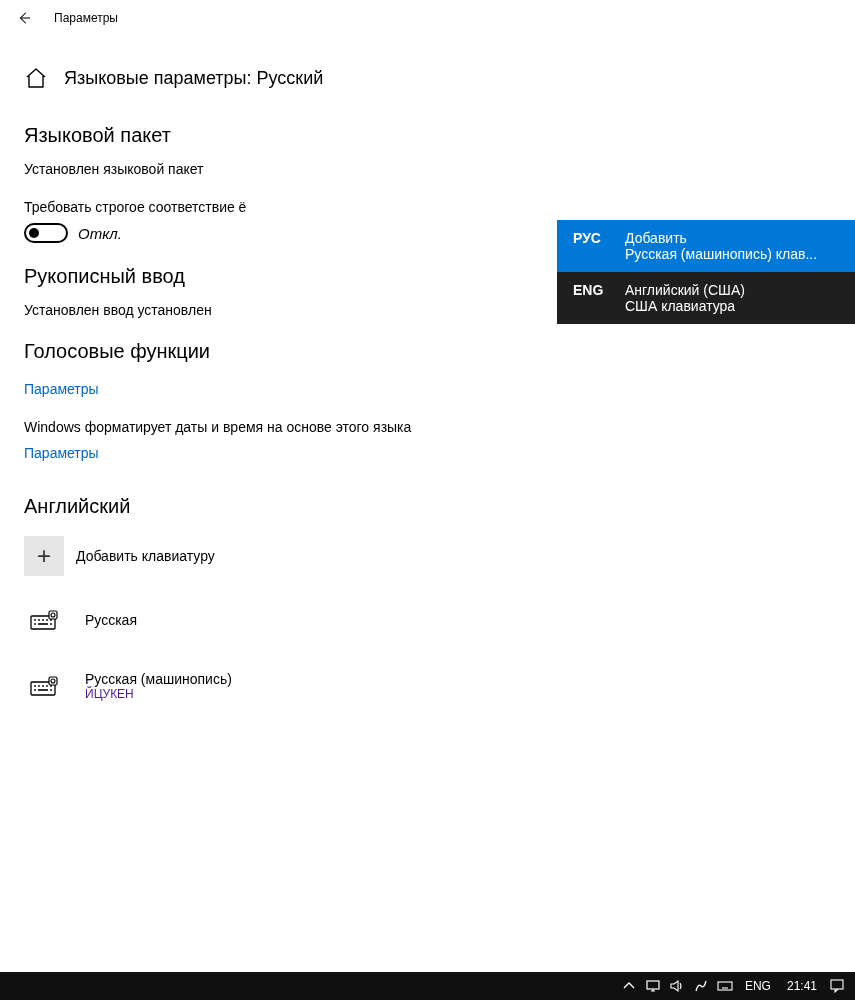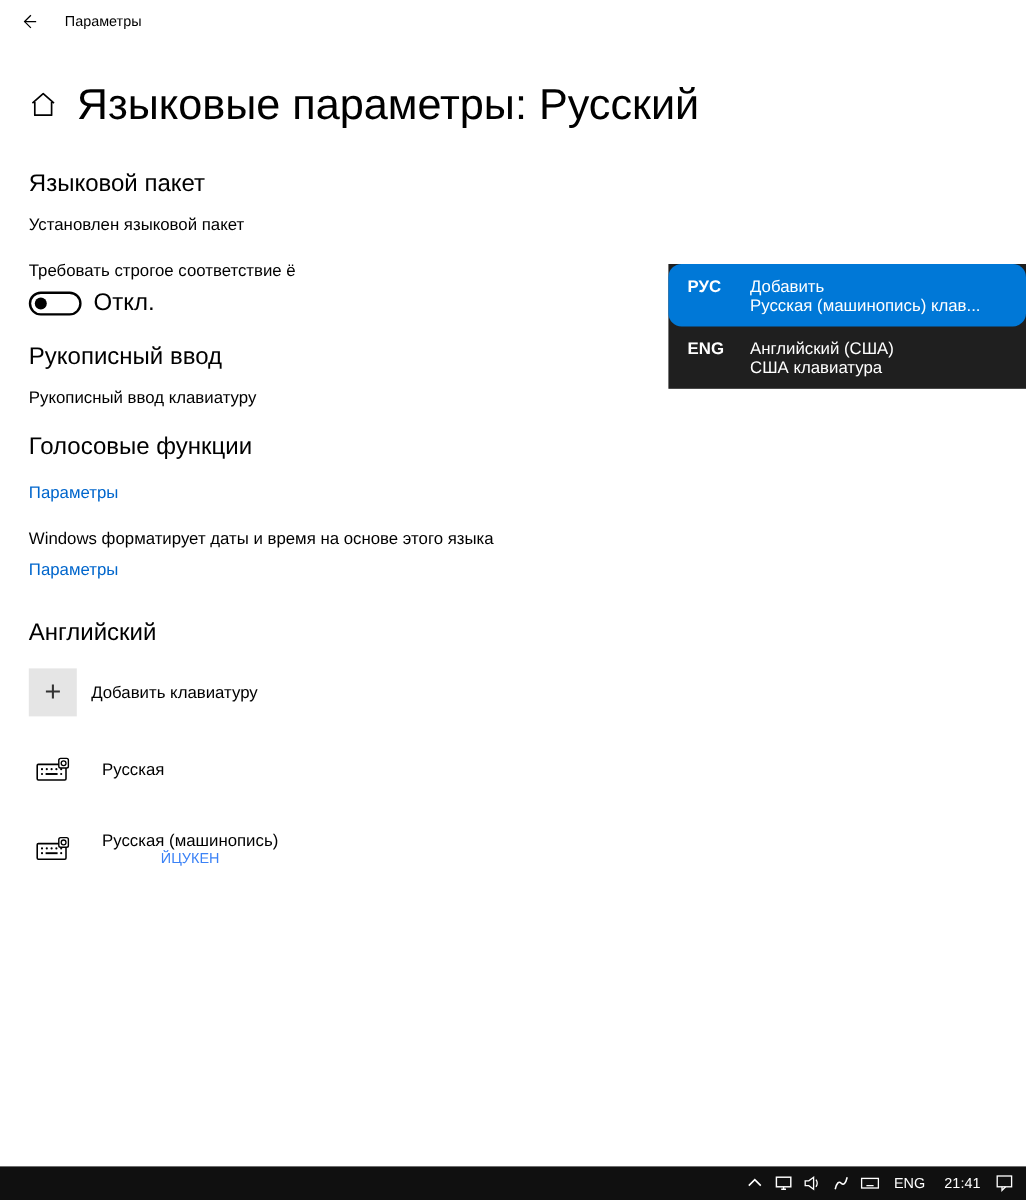--- a/index.html
+++ b/index.html
@@ -42,21 +42,21 @@
     margin-top: 14px;
     margin-bottom: 34px;
   }
   .header-row .home {
     width: 24px; height: 24px;
     margin-right: 16px;
     display: flex; align-items: center; justify-content: center;
     cursor: pointer;
   }
   .page-title {
-    font-size: 36px;
+    font-size: 18px;
     font-weight: 400;
   }
 
   .section { margin-bottom: 22px; }
   .section-head {
     font-size: 20px;
     font-weight: 500;
     margin-bottom: 14px;
   }
   .section-sub {
@@ -74,21 +74,21 @@
     cursor: pointer;
   }
   .toggle::after {
     content: "";
     position: absolute;
     left: 3px; top: 3px;
     width: 10px; height: 10px;
     border-radius: 50%;
     background: #000;
   }
-  .toggle-label { margin-left: 10px; font-size: 20px; }
+  .toggle-label { margin-left: 10px; font-size: 15px; font-style: italic; }
 
   .link {
     color: #0066cc;
     font-size: 14px;
     cursor: pointer;
     display: inline-block;
     margin-top: 4px;
   }
 
   .kb-list { margin-top: 18px; }
@@ -113,37 +113,36 @@
     font-size: 24px;
     color: #333;
   }
   .kb-icon {
     width: 40px; height: 40px;
     display: flex; align-items: center; justify-content: center;
     margin-right: 10px;
   }
   .kb-icon svg { width: 28px; height: 24px; }
   .kb-text-main { font-size: 14px; }
-  .kb-text-sub  { font-size: 12px; color: #3b82f6; text-align: center; }
+  .kb-text-sub  { font-size: 12px; color: #4c1d95; }
 
   
   .lang-flyout {
     position: absolute;
     right: 0;
     top: 220px;
     width: 298px;
     background: #1f1f1f;
     color: #fff;
     font-size: 14px;
   }
   .lang-flyout .item {
     display: flex;
     padding: 10px 16px;
     cursor: pointer;
-    border-radius: 11px;
   }
   .lang-flyout .item.selected { background: #0078d7; }
   .lang-flyout .item .code {
     font-weight: 700;
     width: 52px;
     flex-shrink: 0;
   }
   .lang-flyout .item .txt { overflow: hidden; }
   .lang-flyout .item .line1 { white-space: nowrap; }
   .lang-flyout .item .line2 { white-space: nowrap; overflow: hidden; text-overflow: ellipsis; max-width: 210px; }
@@ -202,21 +201,21 @@
   <div class="section">
     <div class="section-sub">Требовать строгое соответствие ё</div>
     <div class="toggle-row">
       <div class="toggle"></div>
       <span class="toggle-label">Откл.</span>
     </div>
   </div>
 
   <div class="section">
     <div class="section-head">Рукописный ввод</div>
-    <div class="section-sub">Рукописный ввод клавиатуру</div>
+    <div class="section-sub">Установлен ввод установлен</div>
   </div>
 
   <div class="section">
     <div class="section-head">Голосовые функции</div>
     <span class="link">Параметры</span>
   </div>
 
   <div class="section">
     <div class="section-sub">Windows форматирует даты и время на основе этого языка</div>
     <span class="link">Параметры</span>

